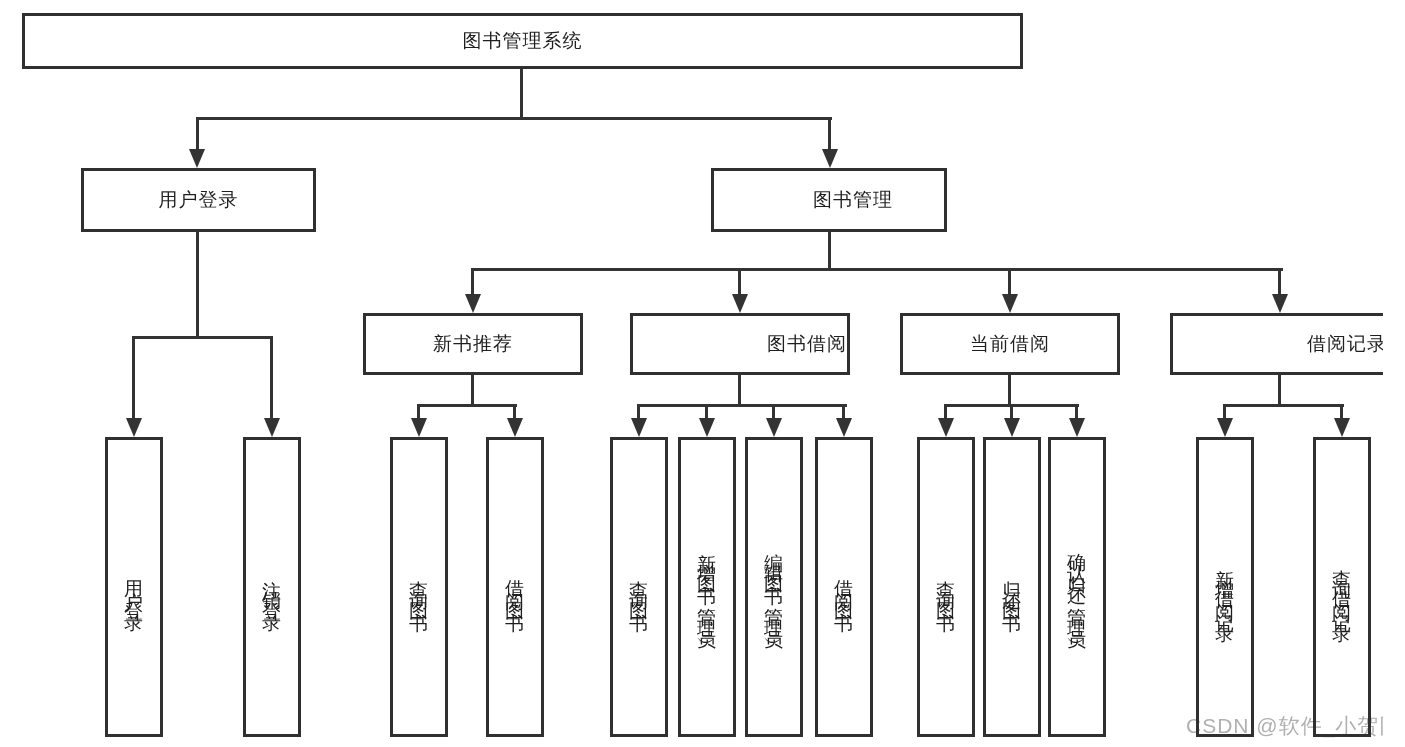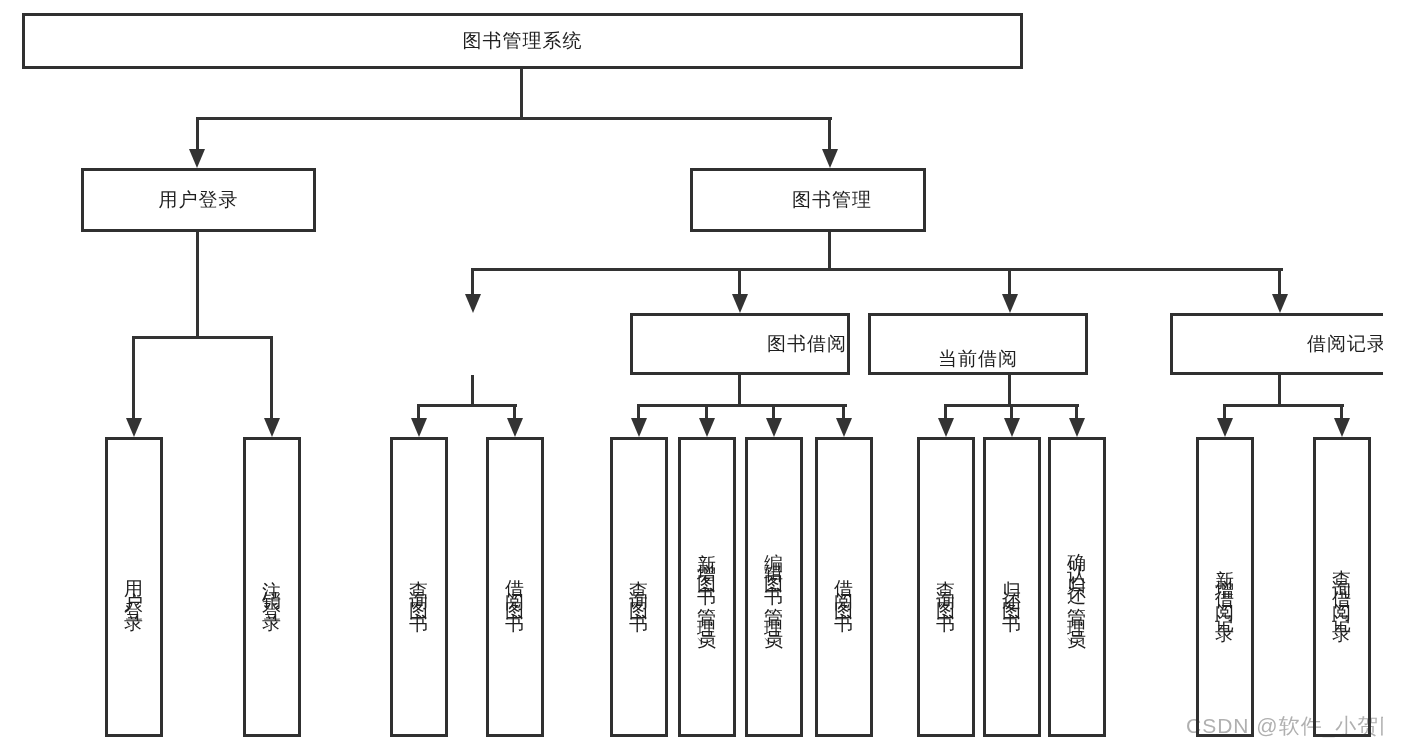--- a/index.html
+++ b/index.html
@@ -45,21 +45,21 @@
   <div class="ln" style="left:520px;top:69px;width:3px;height:49px;"></div>
   <div class="ln" style="left:196px;top:117px;width:636px;height:3px;"></div>
   <div class="ln" style="left:196px;top:117px;width:3px;height:34px;"></div>
   <div class="ah" style="left:189px;top:149px;"></div>
   <div class="ln" style="left:828px;top:117px;width:3px;height:34px;"></div>
   <div class="ah" style="left:822px;top:149px;"></div>
 
   <div class="box" style="left:81px;top:168px;width:235px;height:64px;">
     <span>用户登录</span>
   </div>
-  <div class="box" style="left:690px;top:168px;width:236px;height:64px;padding-left:48px;">
+  <div class="box" style="left:711px;top:168px;width:236px;height:64px;padding-left:48px;">
     <span>图书管理</span>
   </div>
 
   <div class="ln" style="left:196px;top:232px;width:3px;height:104px;"></div>
   <div class="ln" style="left:132px;top:336px;width:141px;height:3px;"></div>
   <div class="ln" style="left:132px;top:336px;width:3px;height:84px;"></div>
   <div class="ah" style="left:126px;top:418px;"></div>
   <div class="ln" style="left:270px;top:336px;width:3px;height:84px;"></div>
   <div class="ah" style="left:264px;top:418px;"></div>
 
@@ -74,24 +74,27 @@
   <div class="ln" style="left:471px;top:268px;width:812px;height:3px;"></div>
   <div class="ln" style="left:471px;top:268px;width:3px;height:28px;"></div>
   <div class="ah" style="left:465px;top:294px;"></div>
   <div class="ln" style="left:738px;top:268px;width:3px;height:28px;"></div>
   <div class="ah" style="left:732px;top:294px;"></div>
   <div class="ln" style="left:1008px;top:268px;width:3px;height:28px;"></div>
   <div class="ah" style="left:1002px;top:294px;"></div>
   <div class="ln" style="left:1278px;top:268px;width:3px;height:28px;"></div>
   <div class="ah" style="left:1272px;top:294px;"></div>
 
+  <div class="box" style="left:363px;top:313px;width:220px;height:62px;">
+    <span>新书推荐</span>
+  </div>
   <div class="box" style="left:630px;top:313px;width:220px;height:62px;justify-content:flex-end;">
     <span>图书借阅</span>
   </div>
-  <div class="box" style="left:868px;top:313px;width:220px;height:62px;align-items:flex-end;">
+  <div class="box" style="left:900px;top:313px;width:220px;height:62px;">
     <span>当前借阅</span>
   </div>
   <div class="box" style="left:1170px;top:313px;width:220px;height:62px;justify-content:flex-end;">
     <span>借阅记录</span>
   </div>
 
   <div class="ln" style="left:471px;top:375px;width:3px;height:31px;"></div>
   <div class="ln" style="left:417px;top:404px;width:100px;height:3px;"></div>
   <div class="ln" style="left:417px;top:404px;width:3px;height:16px;"></div>
   <div class="ah" style="left:411px;top:418px;"></div>

